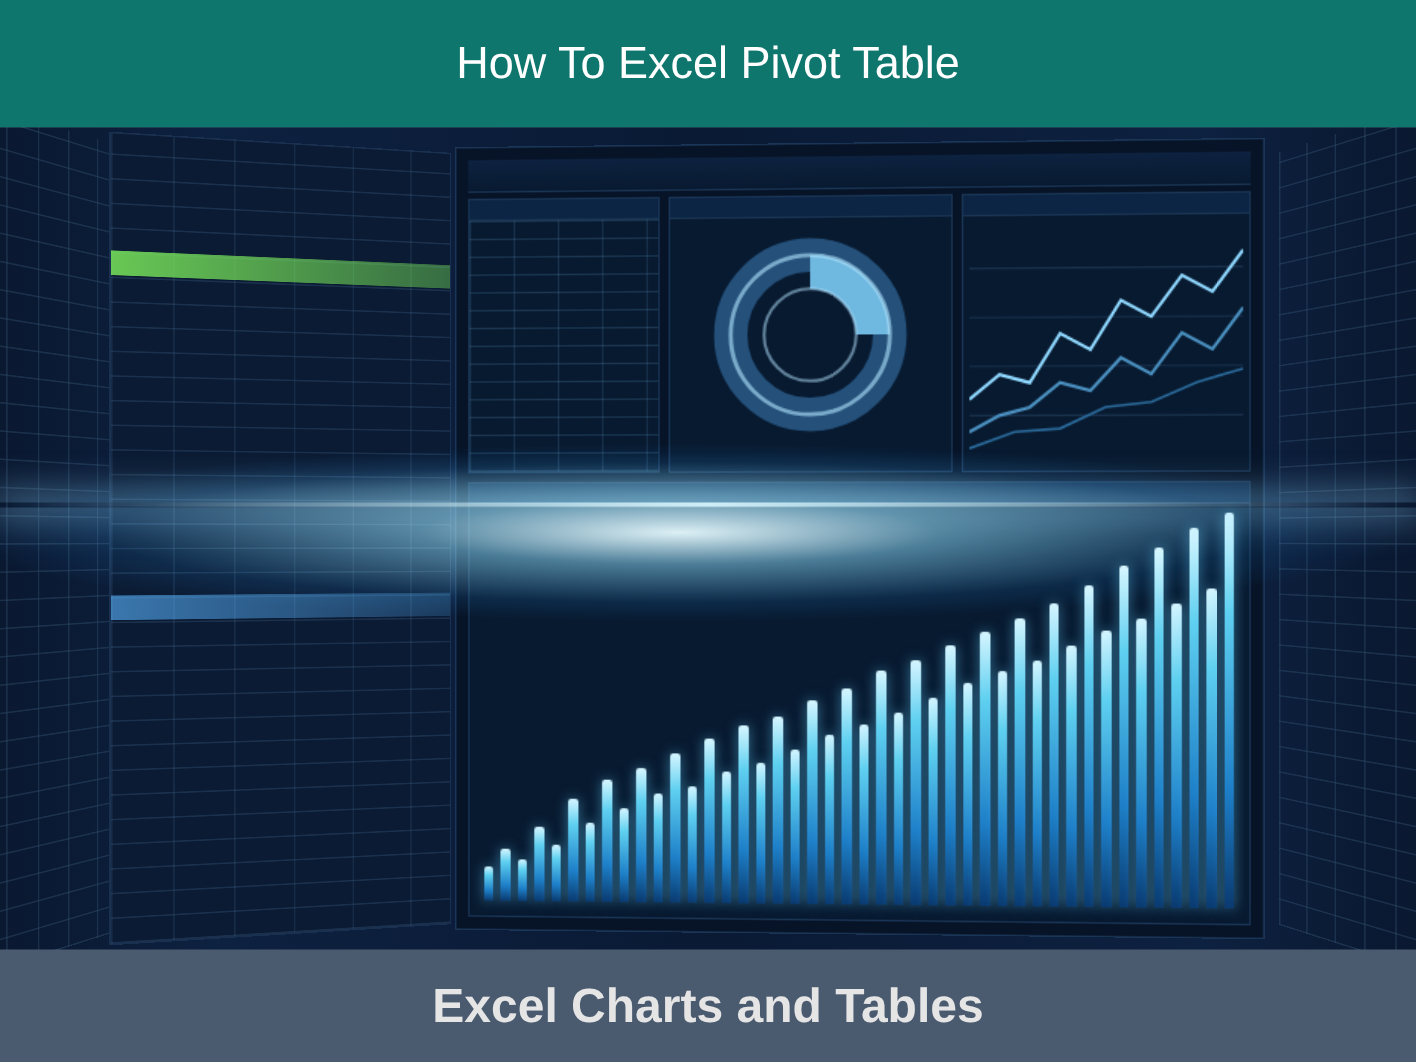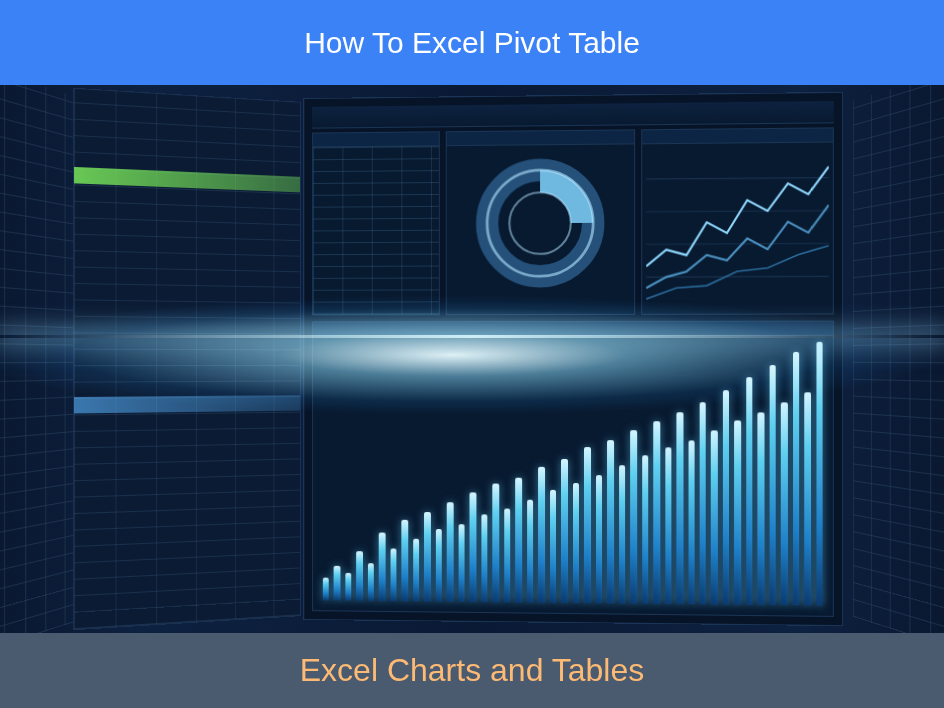--- a/index.html
+++ b/index.html
@@ -5,21 +5,21 @@
   * { margin: 0; padding: 0; box-sizing: border-box; }
   body {
     width: 944px;
     height: 708px;
     background: #4a5a6f;
     font-family: 'Segoe UI', Arial, sans-serif;
     overflow: hidden;
   }
   .header {
     height: 85px;
-    background: #3b82f6;
+    background: #0f766e;
     display: flex;
     align-items: center;
     justify-content: center;
   }
   .header-text {
     color: #ffffff;
     font-size: 30px;
     font-weight: 400;
   }
   .hero {
@@ -29,23 +29,23 @@
     overflow: hidden;
   }
   .footer {
     height: 75px;
     background: #4a5a6f;
     display: flex;
     align-items: center;
     justify-content: center;
   }
   .footer-text {
-    color: #fdba74;
+    color: #e5e5e5;
     font-size: 32px;
-    font-weight: 400;
+    font-weight: 700;
   }
   
   .side-grid {
     position: absolute;
     top: 0;
     height: 100%;
     width: 120px;
     opacity: 0.35;
   }
   .side-grid.left { left: -20px; transform: perspective(400px) rotateY(25deg); }

